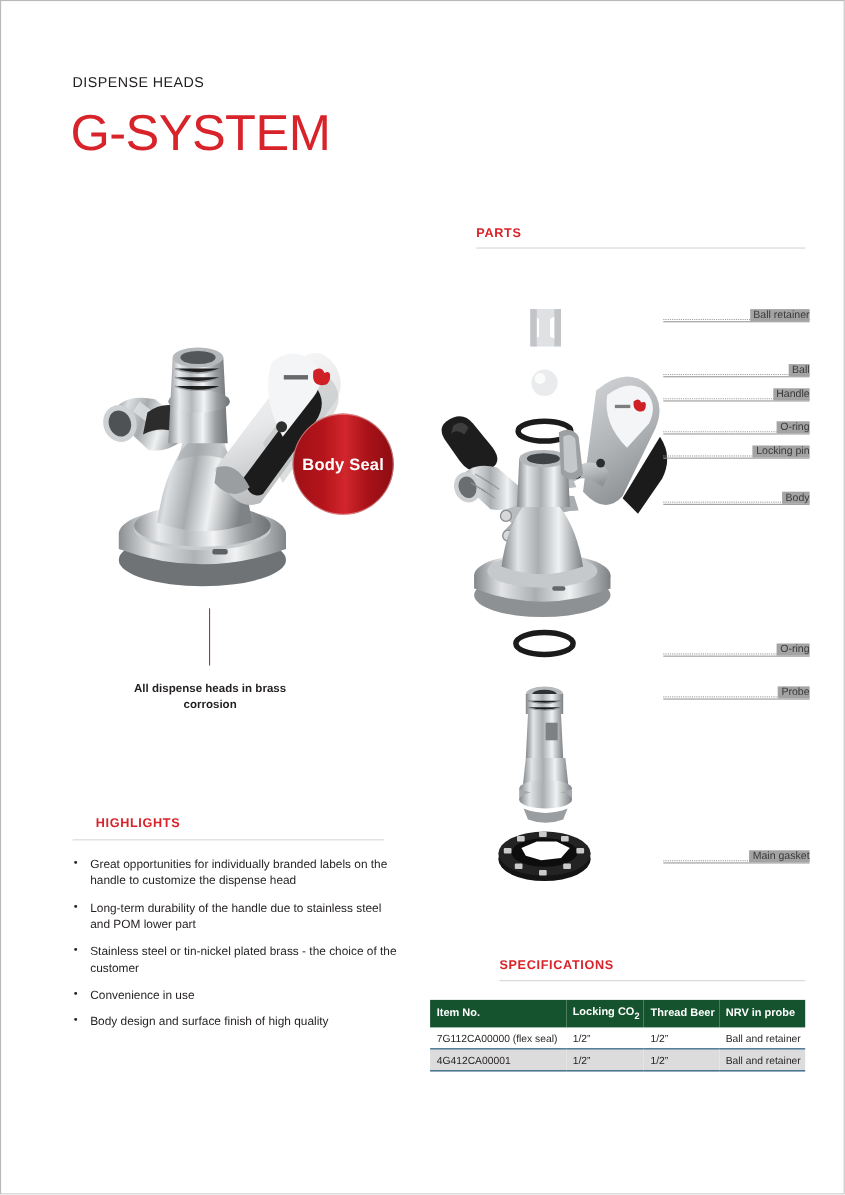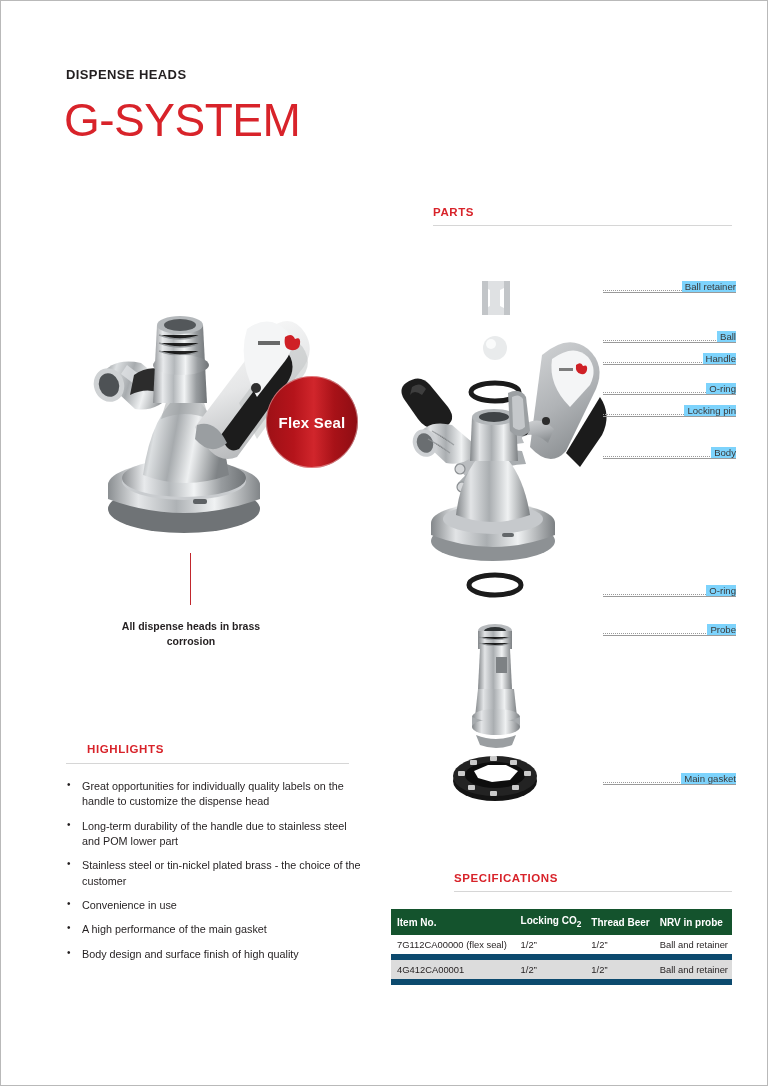--- a/index.html
+++ b/index.html
@@ -20,21 +20,21 @@
     box-sizing: border-box;
     overflow: hidden;
   }
 
   
   .eyebrow {
     position: absolute;
     left: 65px;
     top: 66px;
     font-size: 13px;
-    font-weight: bold;
+    font-weight: normal;
     letter-spacing: 0.4px;
     color: #231f20;
   }
   .title {
     position: absolute;
     left: 63px;
     top: 96px;
     font-size: 46px;
     font-weight: normal;
     letter-spacing: -0.5px;
@@ -157,21 +157,21 @@
     width: 133px;
     height: 14px;
   }
   .leader .lbl {
     position: absolute;
     right: 0;
     bottom: 1px;
     font-size: 9.6px;
     color: #3a3a3a;
     white-space: nowrap;
-    background: #7dd3fc;
+    background: #a3a3a3;
     padding-left: 3px;
   }
   .leader .dots {
     position: absolute;
     left: 0;
     right: 0;
     bottom: 2px;
     border-bottom: 1px dotted #9a9a9a;
   }
   .leader .rule {
@@ -196,21 +196,21 @@
     color: #ffffff;
     font-weight: bold;
     text-align: left;
     padding: 6px 4px 6px 6px;
     font-size: 10px;
     white-space: nowrap;
   }
   .spec-table td {
     padding: 4px 4px 4px 6px;
     color: #231f20;
-    border-bottom: 6px solid #0c4a6e;
+    border-bottom: 1px solid #0c4a6e;
     white-space: nowrap;
   }
   .spec-table tbody tr:nth-child(even) td {
     background: #dcdcdc;
   }
   .spec-table .c-item  { width: 44%; }
   .spec-table .c-co2   { width: 17%; }
   .spec-table .c-beer  { width: 19%; }
   .spec-table .c-nrv   { width: 20%; }
 </style>
@@ -287,38 +287,37 @@
       <circle cx="185" cy="175" r="5" fill="#2f2f2f"></circle>
       <g>
         <rect x="187" y="128" width="22" height="4" fill="#3a3a3a" opacity="0.75"></rect>
         <path d="M214 124 q7 -5 10 2 q6 -3 5 5 q-1 7 -9 6 q-8 -1 -6 -13 z" fill="#cf2026"></path>
       </g>
       <path d="M126 212 q18 -6 30 18 q-16 14 -32 -4 z" fill="#9a9ea1"></path>
     </svg>
   </div>
 
   <div class="badge">
-    <span>Flex Seal</span>
+    <span>Body Seal</span>
   </div>
 
   <div class="hero-connector"></div>
   <div class="hero-caption">
     <div>All dispense heads in brass</div>
     <div>corrosion</div>
   </div>
 
   <div class="sec-head" style="left:65px; top:742px;padding-left:21px;">HIGHLIGHTS</div>
   <div class="sec-rule" style="left:65px; top:762px; width:283px;"></div>
 
   <ul class="hl-list">
-    <li>Great opportunities for individually quality labels on the handle to customize the dispense head</li>
+    <li>Great opportunities for individually branded labels on the handle to customize the dispense head</li>
     <li>Long-term durability of the handle due to stainless steel and POM lower part</li>
     <li>Stainless steel or tin-nickel plated brass - the choice of the customer</li>
     <li>Convenience in use</li>
-    <li>A high performance of the main gasket</li>
     <li>Body design and surface finish of high quality</li>
   </ul>
 
   <div class="sec-head" style="left:432px; top:205px;">PARTS</div>
   <div class="sec-rule" style="left:432px; top:224px; width:299px;"></div>
 
   <div class="parts-art">
     <svg width="230" height="560" viewBox="0 0 230 560">
       <defs>
         <linearGradient id="pChrome" x1="0" y1="0" x2="1" y2="0">

